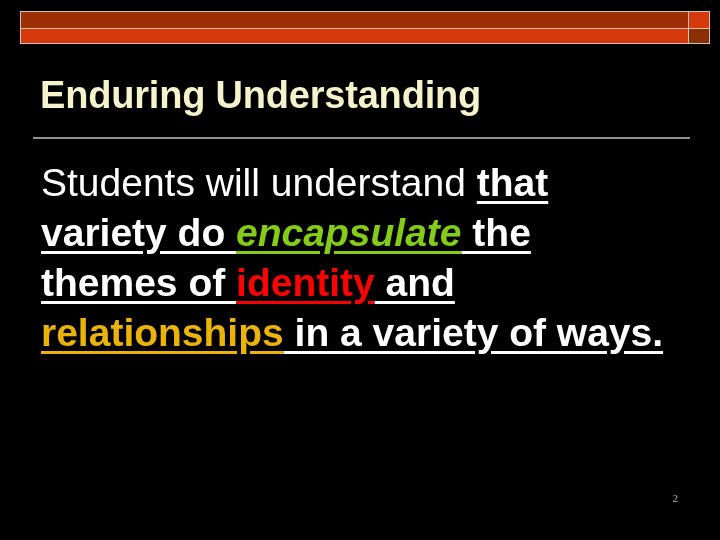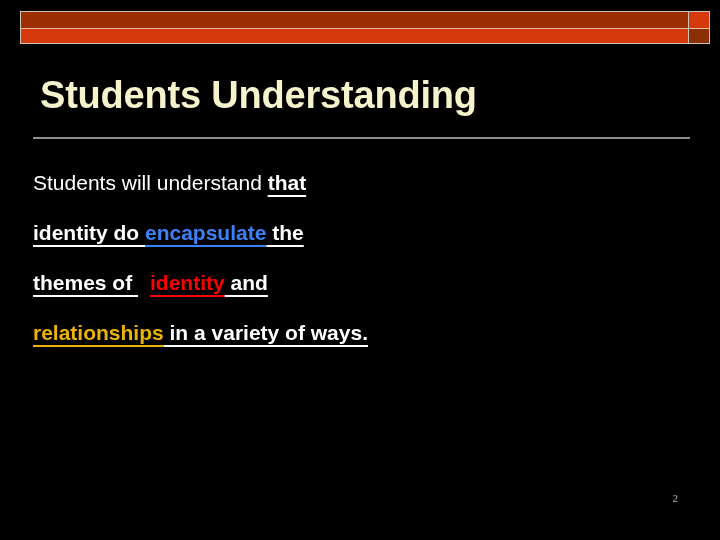--- a/index.html
+++ b/index.html
@@ -83,24 +83,24 @@
     left: 33px;
     top: 137px;
     width: 657px;
     height: 2px;
     background: #8f8f8f;
   }
 
   
   .body-text {
     position: absolute;
-    left: 33px;
+    left: 41px;
     top: 158px;
     width: 660px;
-    font-size: 21px;
+    font-size: 39px;
     line-height: 50px;
     color: #ffffff;
   }
   .seg {
     white-space: pre;
   }
   .b { font-weight: bold; }
   .u { text-decoration: underline; text-underline-offset: 5px; }
 
   
@@ -122,26 +122,26 @@
     <div class="banner-left">
       <div class="bar-top-dark"></div>
       <div class="bar-bottom-bright"></div>
     </div>
     <div class="banner-right">
       <div class="bar-top-bright"></div>
       <div class="bar-bottom-dark"></div>
     </div>
   </div>
 
-  <div class="title">Students Understanding</div>
+  <div class="title">Enduring Understanding</div>
 
   <div class="title-rule"></div>
 
   <div class="body-text">
       <div><span class="seg" style="color: rgb(255, 255, 255);">Students will understand </span><span class="seg b u" style="color: rgb(255, 255, 255);">that</span></div>
-      <div><span class="seg b u" style="color: rgb(255, 255, 255);">identity do </span><span class="seg b u" style="color: #3b82f6;">encapsulate</span><span class="seg b u" style="color: rgb(255, 255, 255); margin-top: 33px;"> the</span></div>
-      <div><span class="seg b u" style="color: rgb(255, 255, 255); text-align: right;">themes of </span><span class="seg b u" style="color: rgb(255, 0, 0); margin-left: 12px;">identity</span><span class="seg b u" style="color: rgb(255, 255, 255); margin-top: 7px;"> and</span></div>
+      <div><span class="seg b u" style="color: rgb(255, 255, 255);">variety do </span><span class="seg b u" style="color: #84cc16; font-style: italic;">encapsulate</span><span class="seg b u" style="color: rgb(255, 255, 255); margin-top: 33px;"> the</span></div>
+      <div><span class="seg b u" style="color: rgb(255, 255, 255); text-align: right;">themes of </span><span class="seg b u" style="color: rgb(255, 0, 0);">identity</span><span class="seg b u" style="color: rgb(255, 255, 255); margin-top: 7px;"> and</span></div>
       <div><span class="seg b u" style="color: #eab308;">relationships</span><span class="seg b u" style="color: rgb(255, 255, 255); text-align: right;"> in a variety of ways.</span></div>
     </div>
 
   <div class="slide-number">2</div>
 
 </div>
 
 </body></html>

